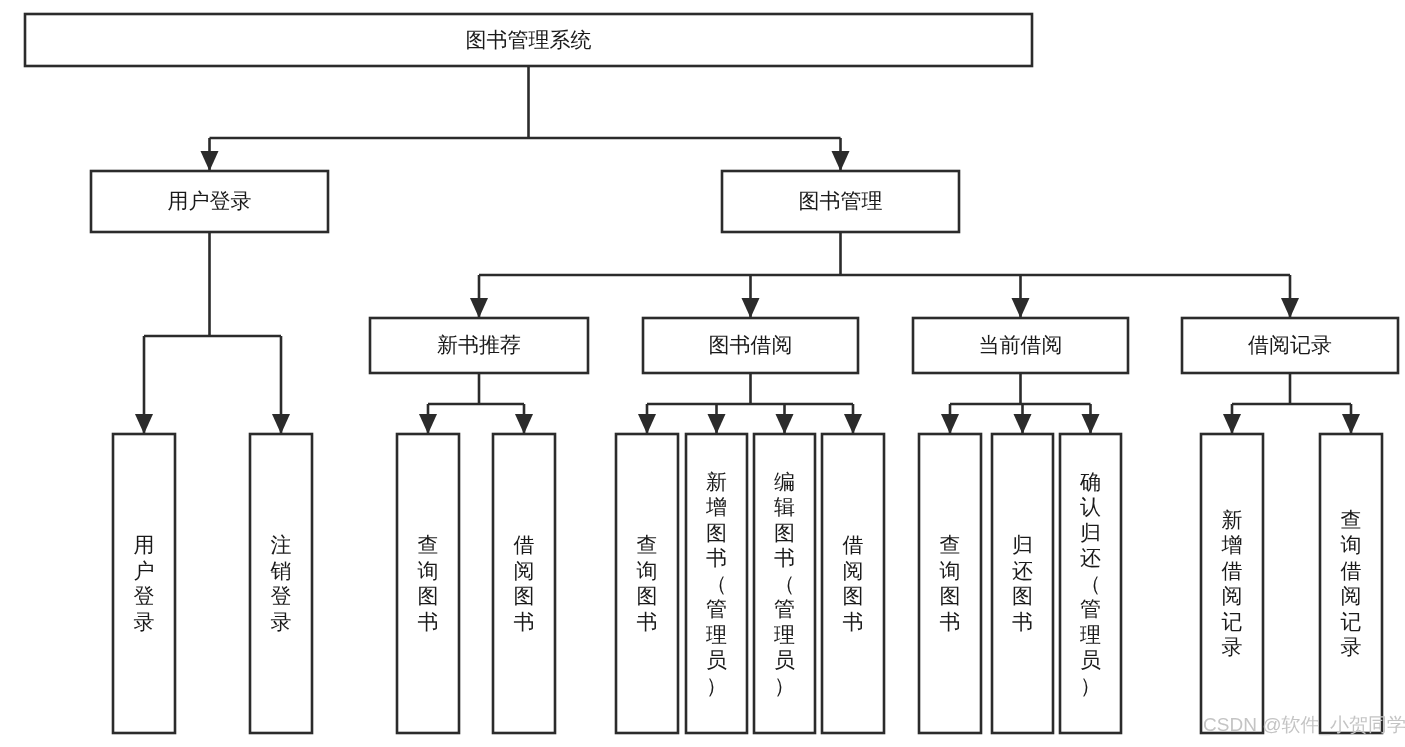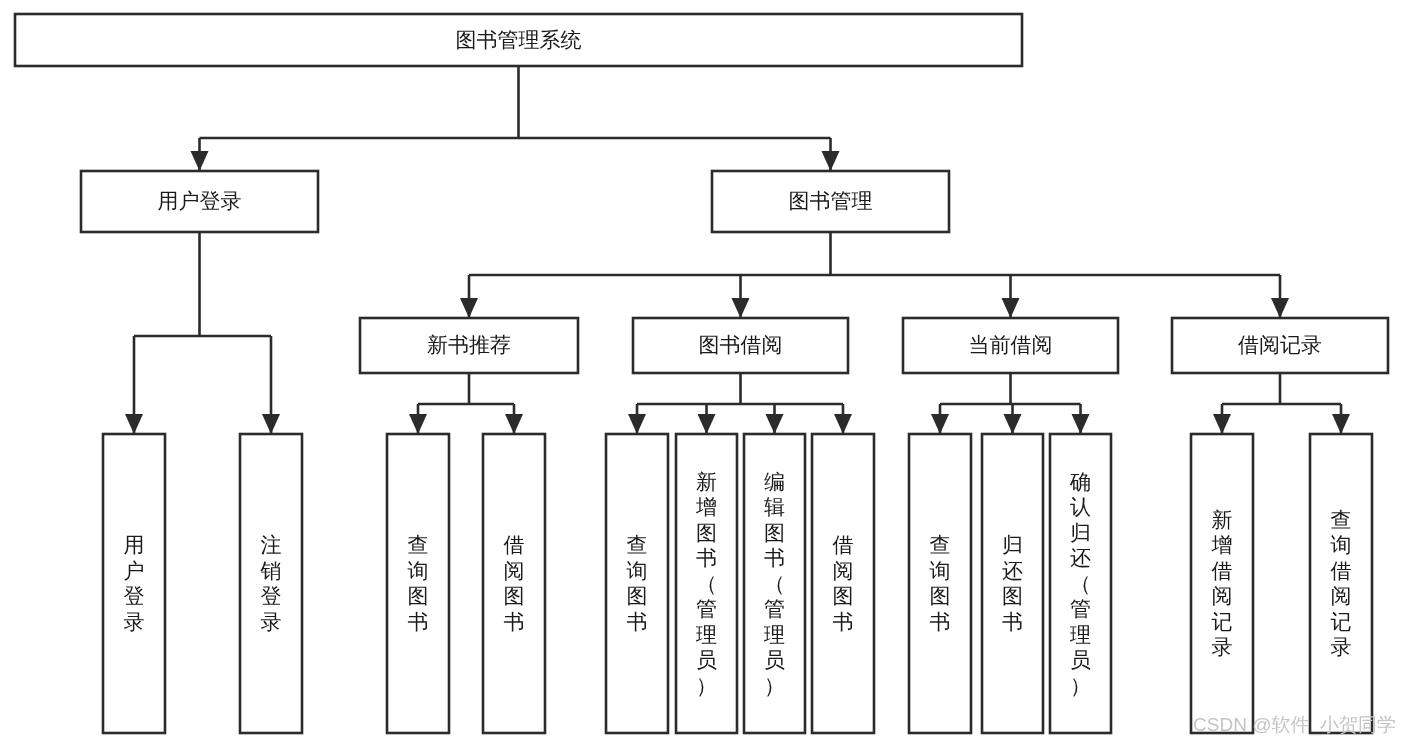--- a/index.html
+++ b/index.html
@@ -9,21 +9,21 @@
   }
   body {
     width: 1405px;
     height: 747px;
     font-family: "Liberation Sans", "DejaVu Sans", sans-serif;
     overflow: hidden;
     position: relative;
   }
   #diagram-root {
     position: absolute;
-    left: 0;
+    left: 10px;
     top: 0;
     width: 1113px;
     height: 747px;
   }
   .node-box {
     fill: #ffffff;
     stroke: #2b2b2b;
     stroke-width: 2.6;
   }
   .connector {

